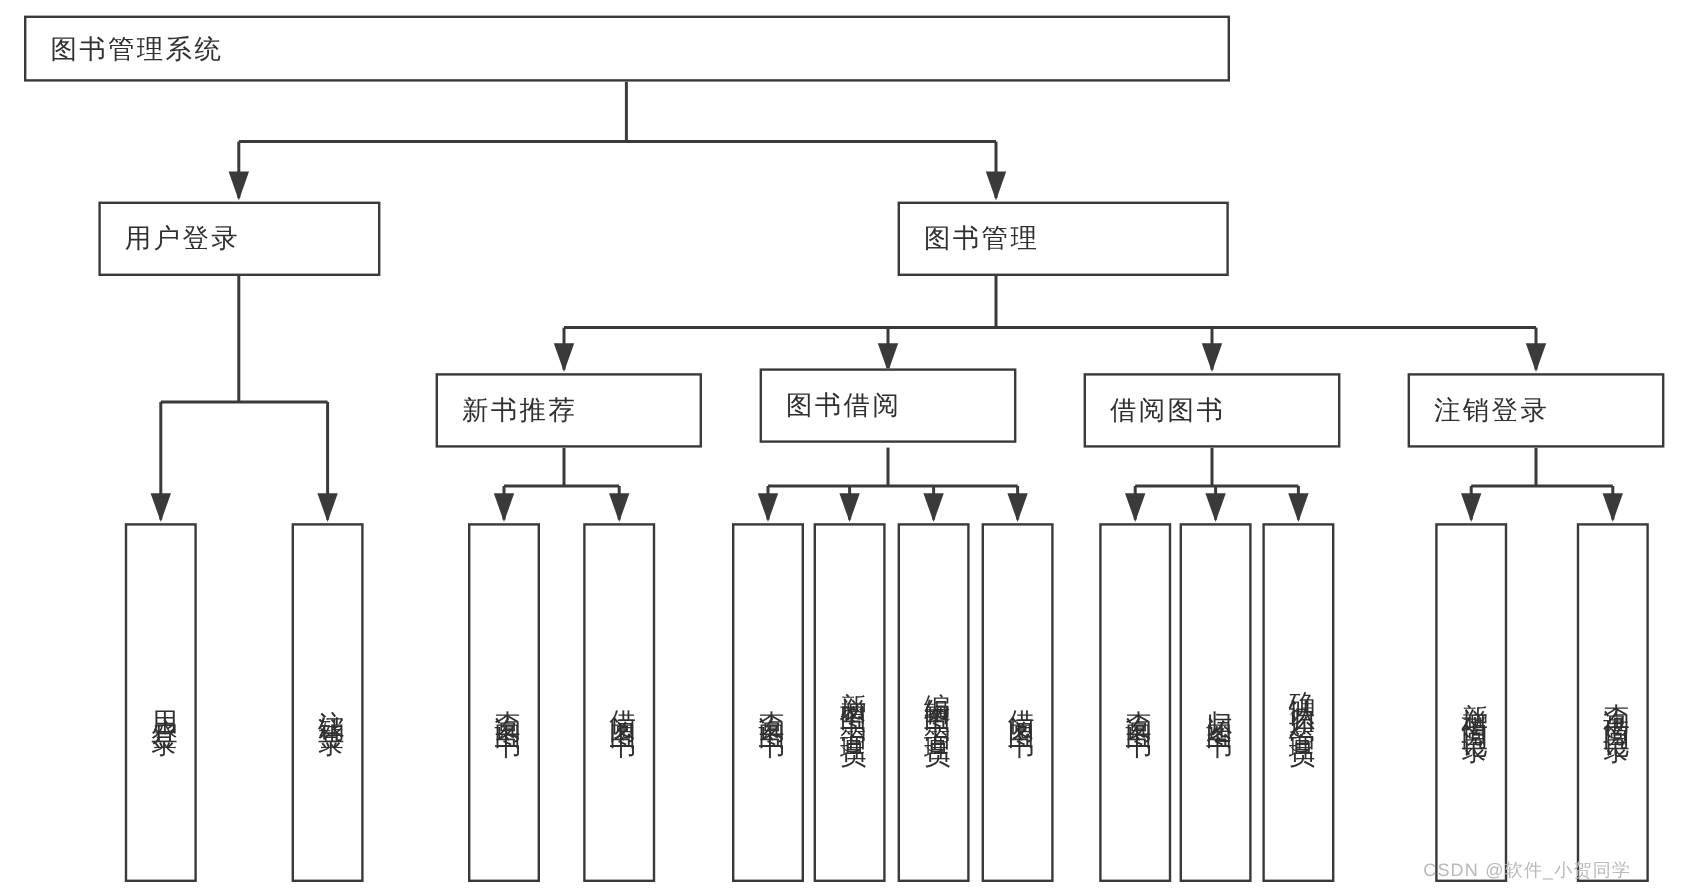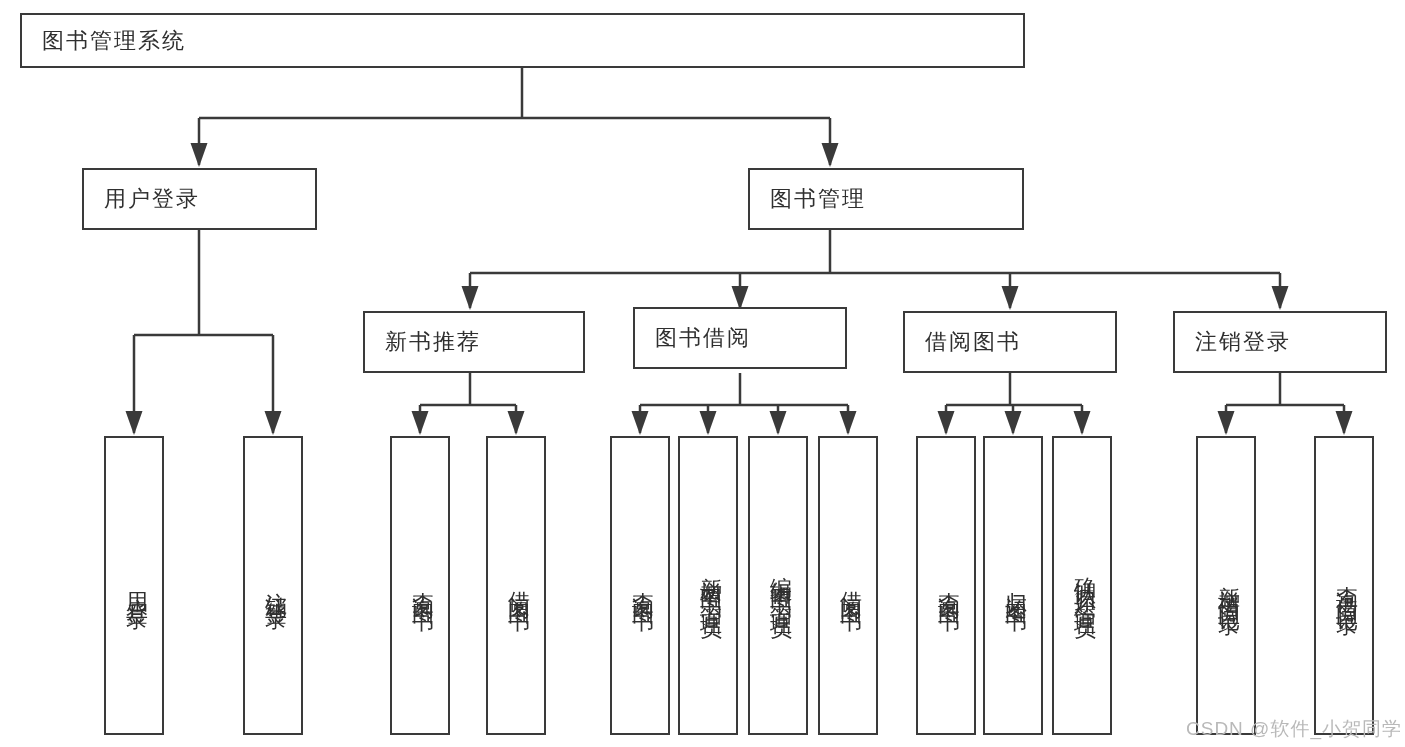--- a/index.html
+++ b/index.html
@@ -27,21 +27,21 @@
   }
   .node.v span{
     writing-mode:vertical-rl;
     font-size:22px;
     letter-spacing:6px;
     line-height:1;
   }
   .watermark{
     position:absolute;
     left:1186px;top:716px;
-    font-size:19px;
+    font-size:15px;
     color:#b9b9b9;
     letter-spacing:1px;
     white-space:nowrap;
     z-index:5;
   }
   line{stroke:#3a3a3a;stroke-width:2.5px;}
   polygon{fill:#3a3a3a;}
 </style>
 </head>
 <body>

